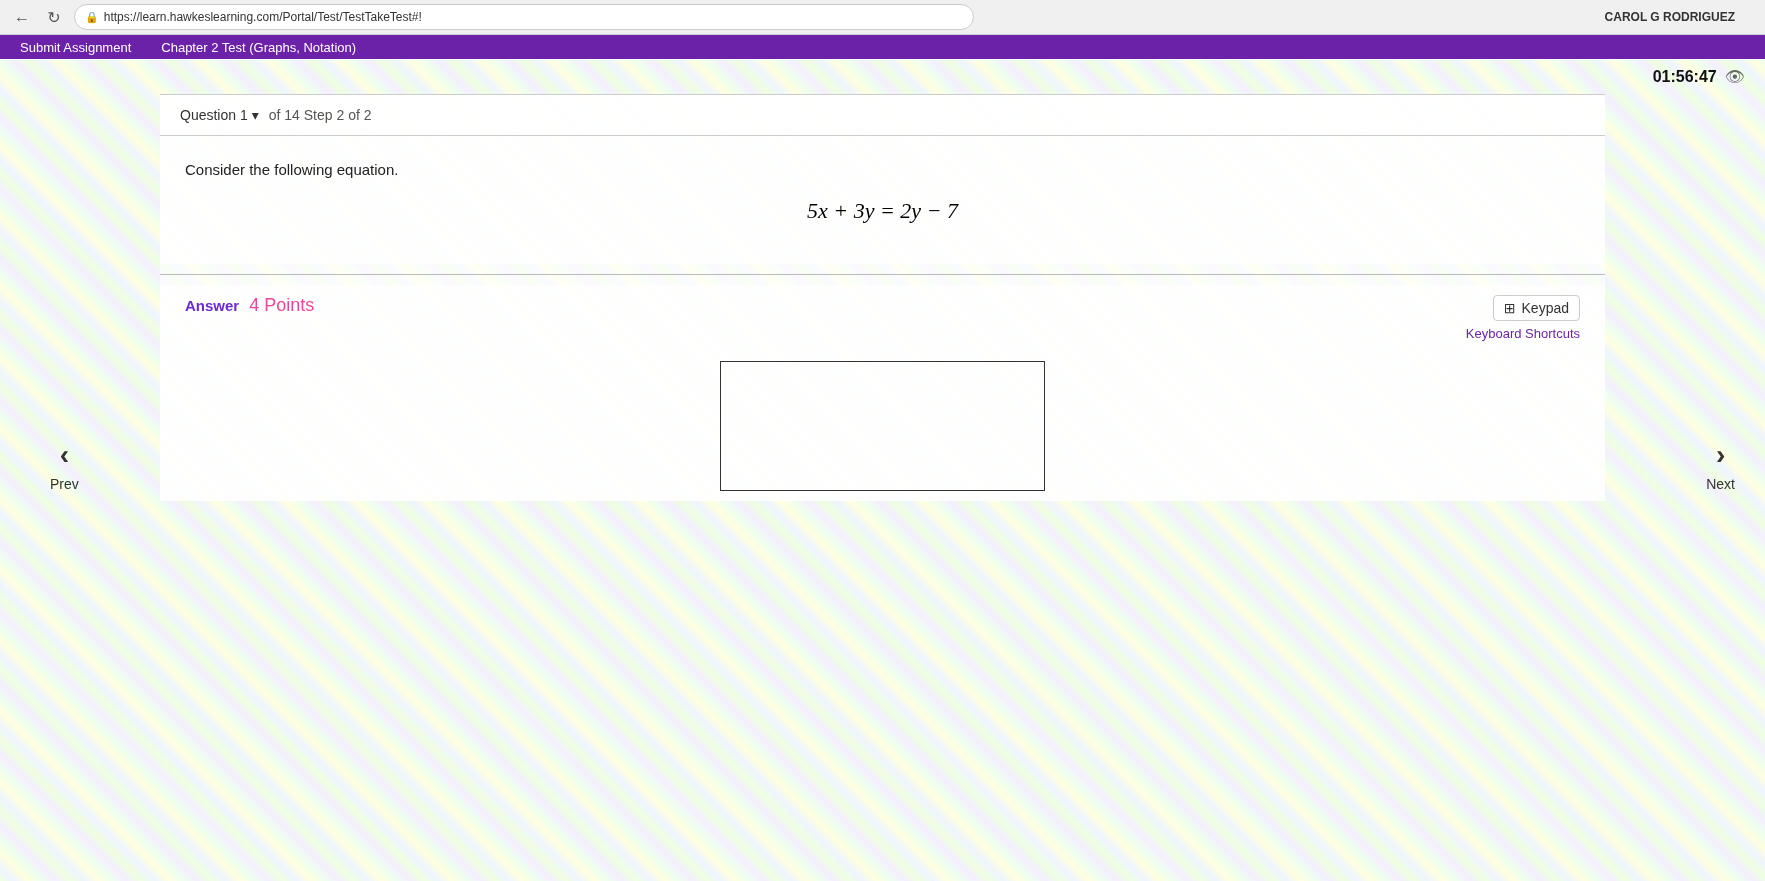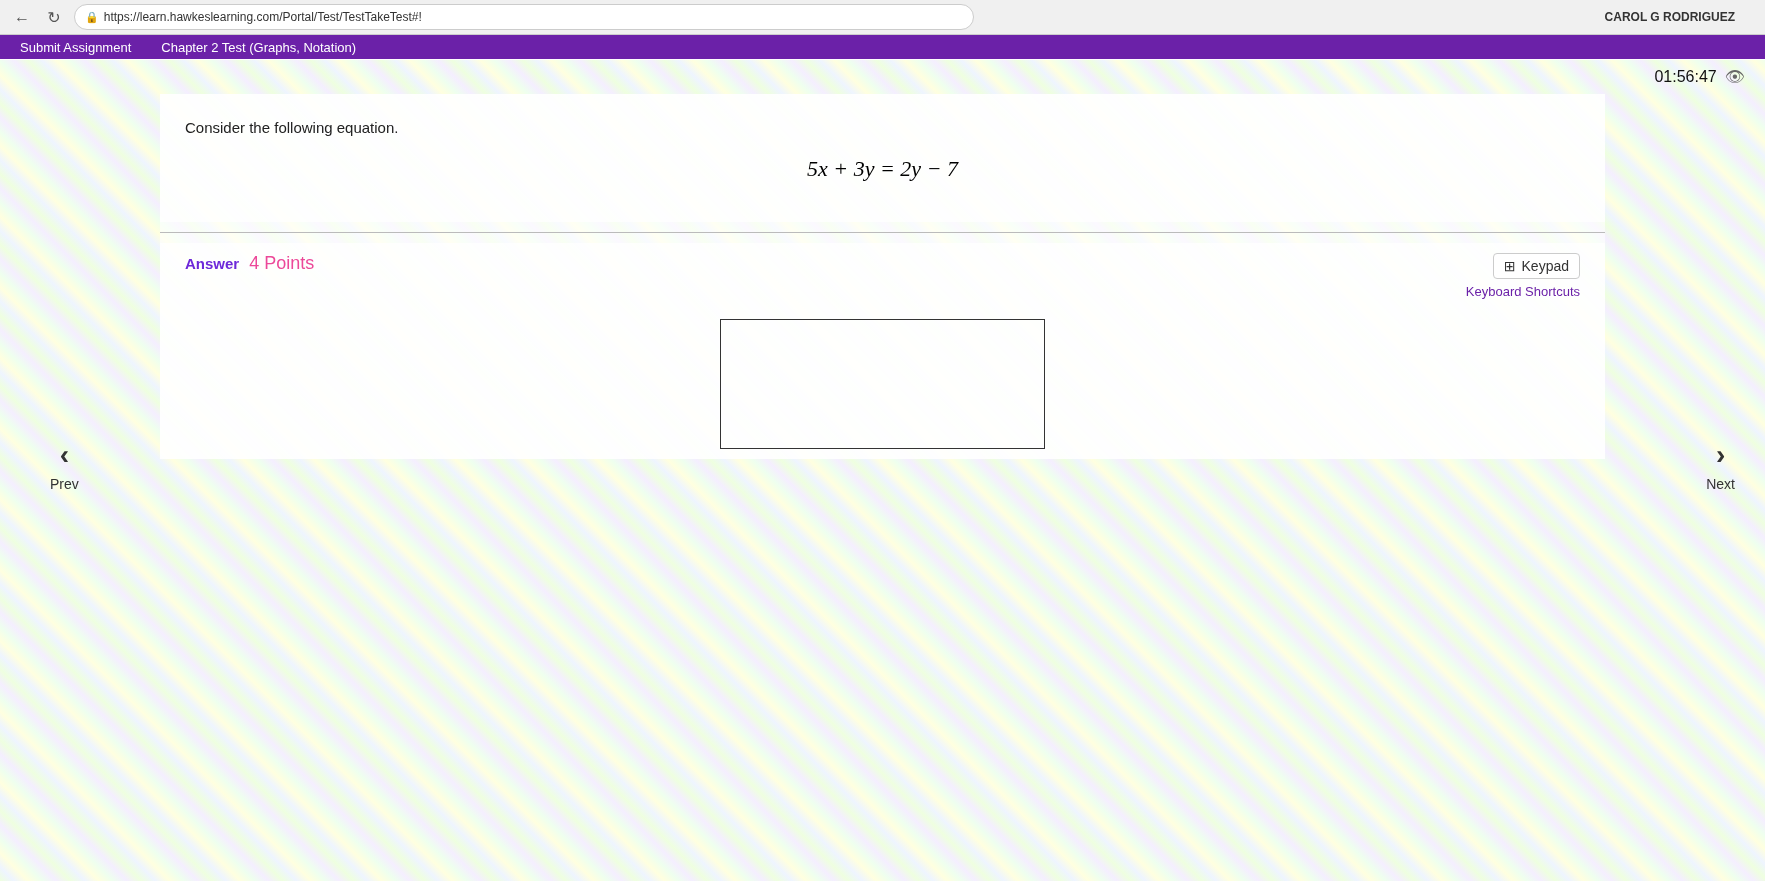--- a/index.html
+++ b/index.html
@@ -101,21 +101,21 @@
       position: relative;
       z-index: 10;
       display: flex;
       justify-content: flex-end;
       align-items: center;
       padding: 8px 20px;
       gap: 8px;
     }
     .timer-text {
       font-size: 16px;
-      font-weight: 400;
+      font-weight: 700;
       color: #111;
     }
     .eye-icon {
       color: #666;
       font-size: 16px;
       cursor: pointer;
     }
 
     
     .question-header {
@@ -329,20 +329,27 @@
 
 <div class="page-wrapper">
 
   <div class="timer-bar">
     <span class="timer-text">01:56:47</span>
     <span class="eye-icon">👁</span>
   </div>
 
   <div class="content-panel">
 
+    <div class="question-header">
+      <div class="question-selector">
+        <span>Question 1</span>
+        <span>▾</span>
+      </div>
+      <span class="step-info">of 14 Step 2 of 2</span>
+    </div>
 
     <div class="question-body">
       <p class="consider-text">Consider the following equation.</p>
 
       <div class="equation-display math-eq">
         <span>5<em>x</em> + 3<em>y</em> = 2<em>y</em> − 7</span>
       </div>
 
     </div>
 

